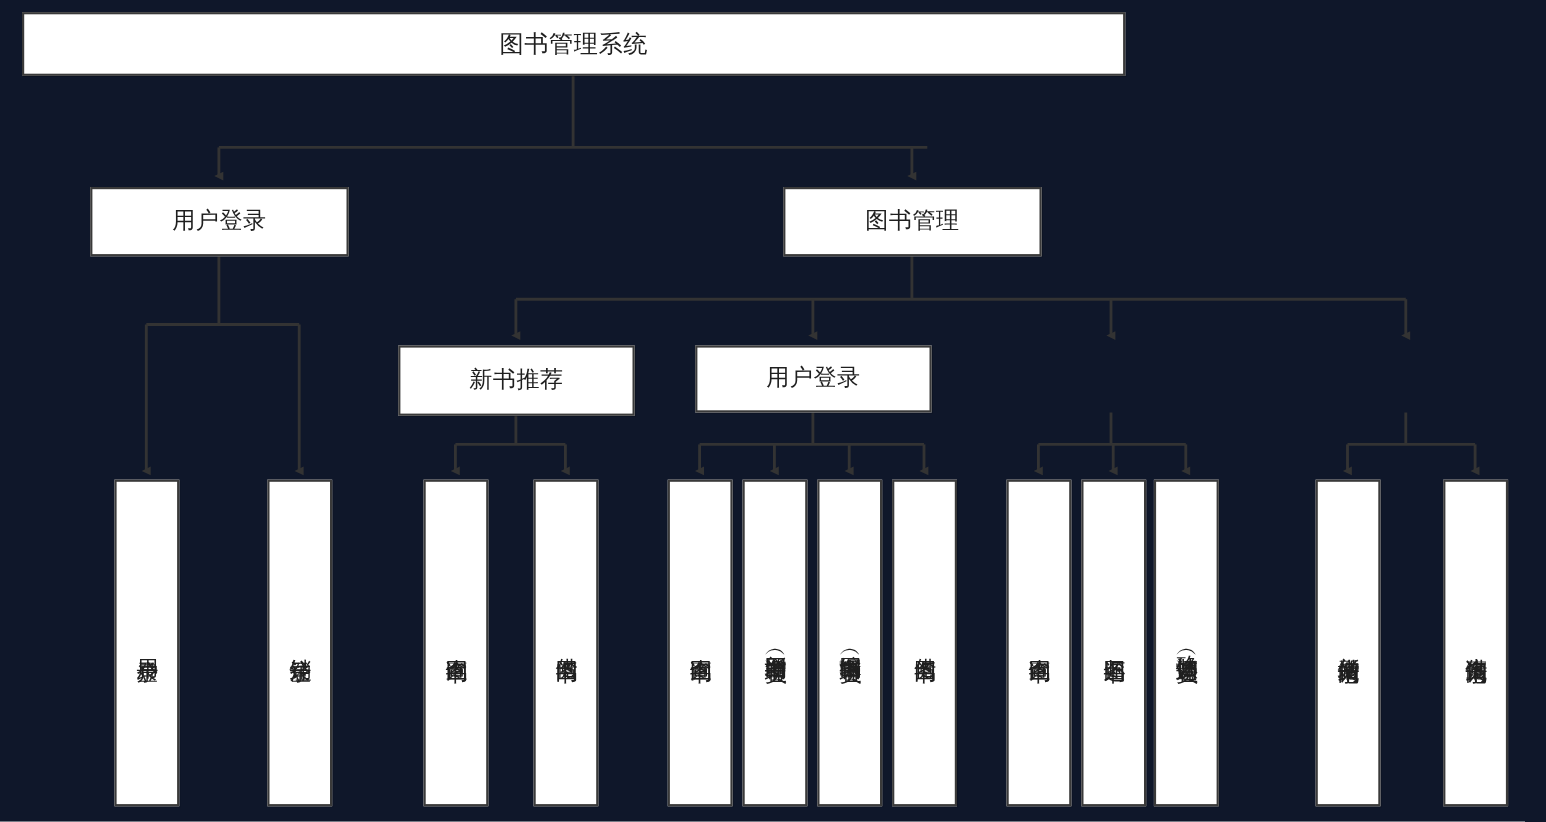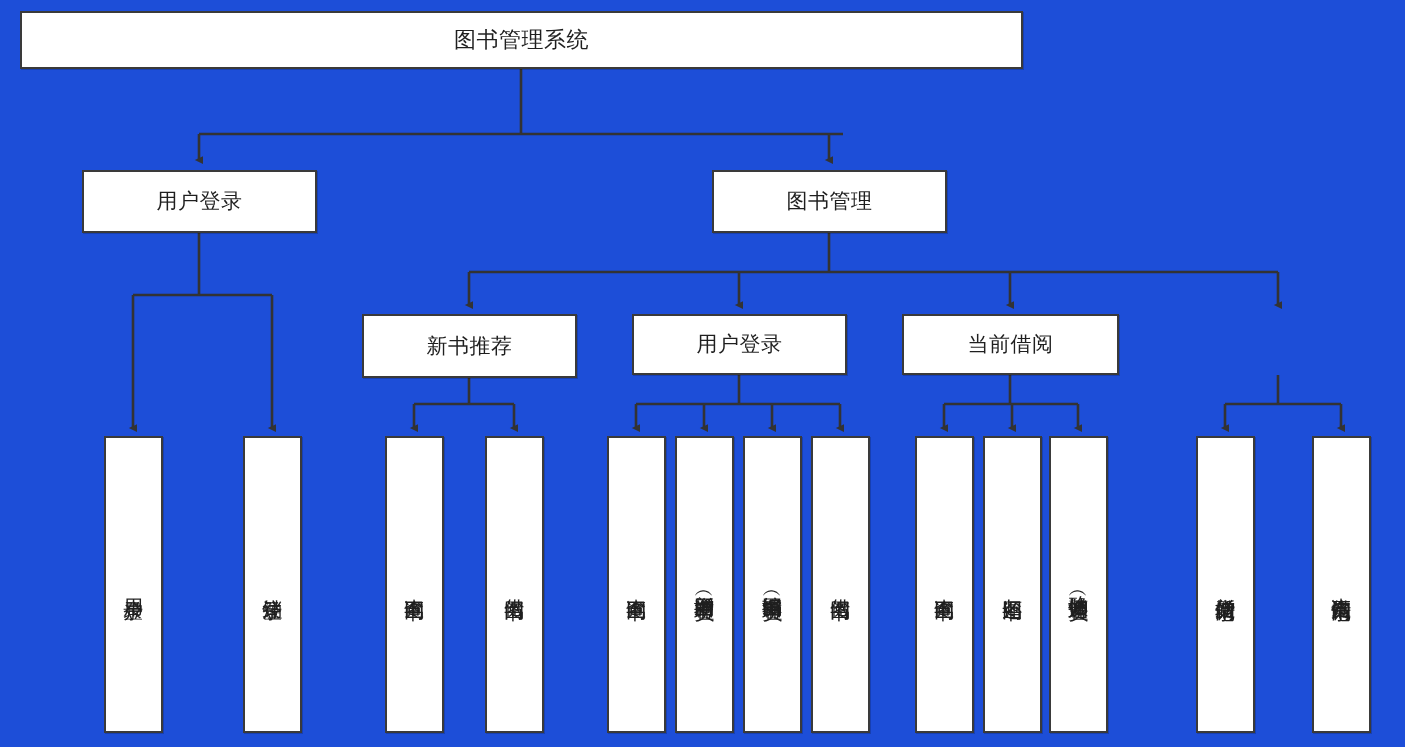--- a/index.html
+++ b/index.html
@@ -8,21 +8,21 @@
     background: #ffffff;
   }
   body {
     font-family: "Liberation Sans", "DejaVu Sans", sans-serif;
     color: #1a1a1a;
   }
   #canvas {
     position: relative;
     width: 1405px;
     height: 747px;
-    background: #1d4ed8;
+    background: #0f172a;
     overflow: hidden;
   }
   svg.edges {
     position: absolute;
     left: 0;
     top: 0;
     width: 1405px;
     height: 747px;
     pointer-events: none;
   }
@@ -133,23 +133,20 @@
   <div class="node" style="left:712px; top:170px; width:235px; height:63px;">
     <span class="label">图书管理</span>
   </div>
 
   <div class="node" style="left:362px; top:314px; width:215px; height:64px;">
     <span class="label">新书推荐</span>
   </div>
   <div class="node" style="left:632px; top:314px; width:215px; height:61px;">
     <span class="label">用户登录</span>
   </div>
-  <div class="node" style="left:902px; top:314px; width:217px; height:61px;">
-    <span class="label">当前借阅</span>
-  </div>
 
   <div class="node vertical" style="left:104px; top:436px; width:59px; height:297px;">
     <span class="label">用户登录</span>
   </div>
   <div class="node vertical" style="left:243px; top:436px; width:59px; height:297px;">
     <span class="label">注销登录</span>
   </div>
 
   <div class="node vertical" style="left:385px; top:436px; width:59px; height:297px;">
     <span class="label">查询图书</span>

